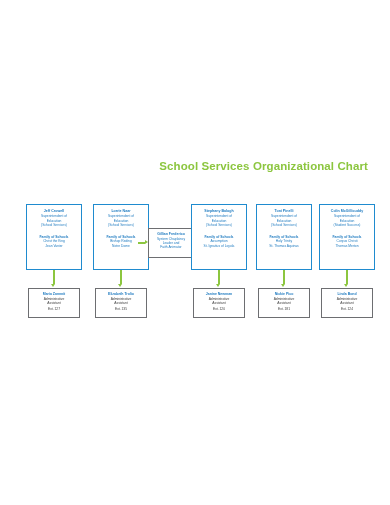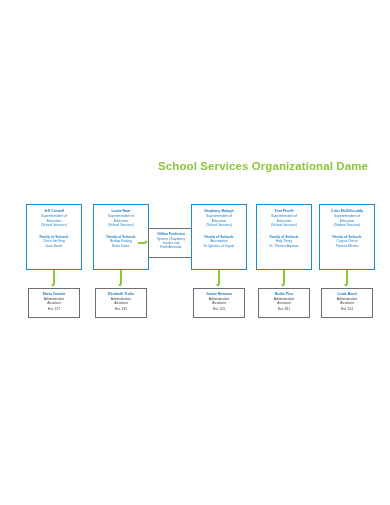--- a/index.html
+++ b/index.html
@@ -157,21 +157,21 @@
     width: 0;
     height: 0;
     border-top: 2.6px solid transparent;
     border-bottom: 2.6px solid transparent;
     border-left: 3.4px solid #8CC63F;
   }
 </style>
 </head>
 <body>
 
-<div class="chart-title">School Services Organizational Dame</div>
+<div class="chart-title">School Services Organizational Chart</div>
 
 <div class="org-chart">
 
   <div class="sup-box" style="left:26px;">
     <div class="sup-name">Jeff Crowell</div>
     <div class="sup-role">Superintendent of</div>
     <div class="sup-role">Education</div>
     <div class="sup-role">(School Services)</div>
     <div class="sup-fam-head">Family of Schools</div>
     <div class="sup-fam-line">Christ the King</div>

